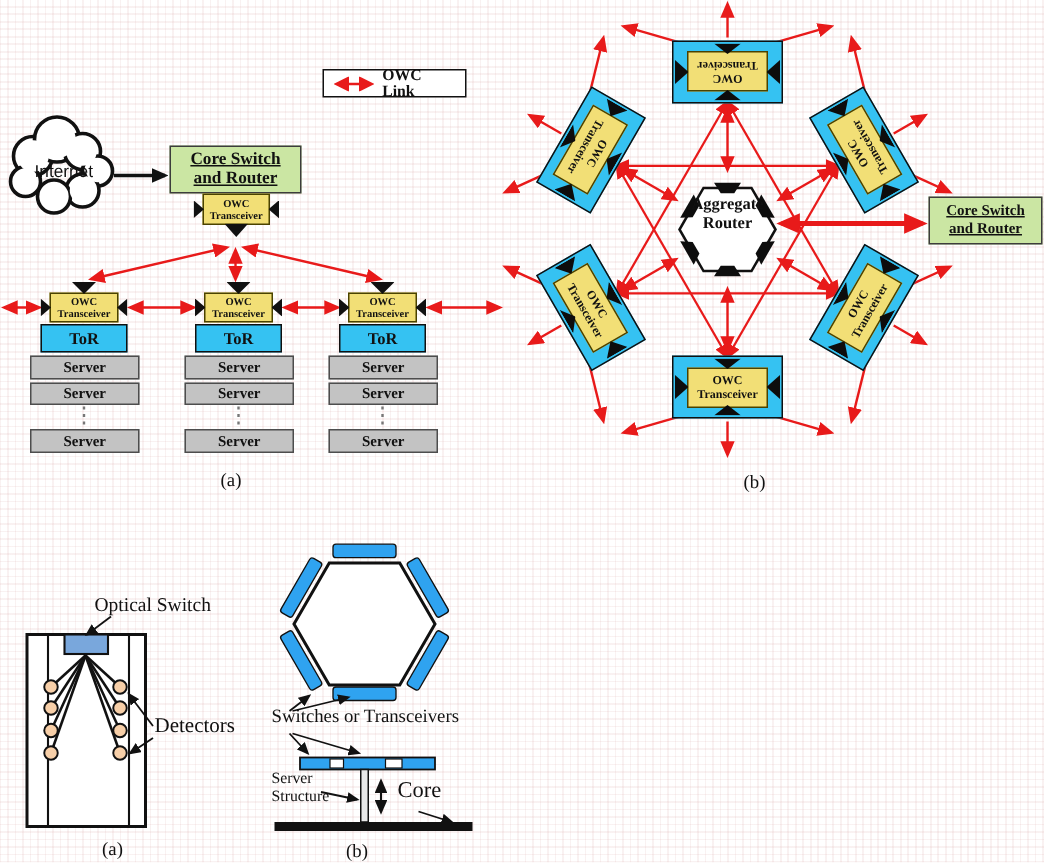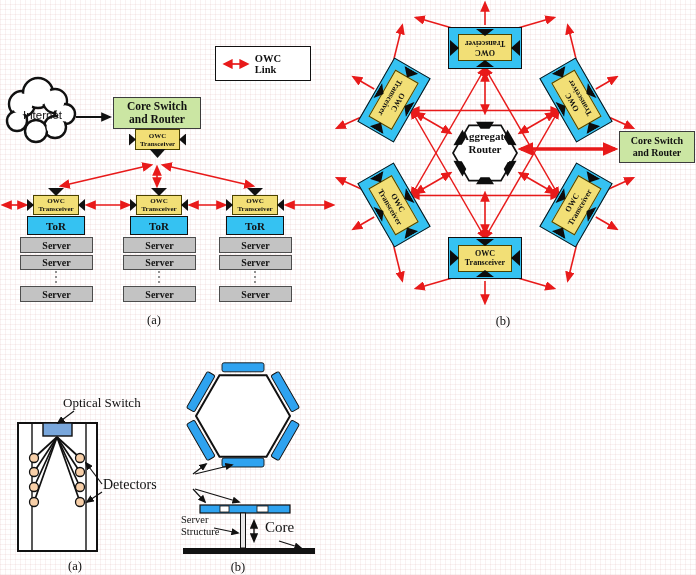--- a/index.html
+++ b/index.html
@@ -5,21 +5,21 @@
   html,body{margin:0;padding:0;}
   .canvas{position:relative;width:696px;height:575px;background:#fff;overflow:hidden;
     font-family:"Liberation Serif","DejaVu Serif",serif;
     background-image:
       repeating-linear-gradient(0deg, rgba(214,160,160,0.14) 0 1px, transparent 1px 5px),
       repeating-linear-gradient(90deg, rgba(214,160,160,0.14) 0 1px, transparent 1px 5px);}
   .layer{position:absolute;left:0;top:0;width:696px;height:575px;}
   .abs{position:absolute;box-sizing:border-box;}
   .box{border:1.4px solid #222;display:flex;align-items:center;justify-content:center;
     text-align:center;box-sizing:border-box;font-weight:bold;color:#111;}
-  .green{background:#cbe6a3;border-color:#3c3c3c;}
+  .green{background:#cbe6a3;border-color:#3c3c3c;text-decoration:underline;}
   .yellow{background:#f2df76;border-color:#4a4200;}
   .cyan{background:#35c2f2;border-color:#101010;}
   .gray{background:#c3c3c3;border-color:#4d4d4d;}
   .stack2{display:flex;flex-direction:column;align-items:center;justify-content:center;}
   .horn{position:absolute;background:#111;}
   .horn-l{left:-7px;top:50%;transform:translateY(-50%);width:7px;height:12px;
     clip-path:polygon(0 0,100% 50%,0 100%);}
   .horn-r{right:-7px;top:50%;transform:translateY(-50%);width:7px;height:12px;
     clip-path:polygon(100% 0,0 50%,100% 100%);}
   .horn-t{top:-8px;left:50%;transform:translateX(-50%);width:16px;height:8px;
@@ -38,21 +38,21 @@
   .uh-l{left:1px;top:50%;transform:translateY(-50%);width:9px;height:16px;
     clip-path:polygon(0 0,100% 50%,0 100%);}
   .uh-r{right:1px;top:50%;transform:translateY(-50%);width:9px;height:16px;
     clip-path:polygon(100% 0,0 50%,100% 100%);}
   .uh-t{top:1px;left:50%;transform:translateX(-50%);width:18px;height:7px;
     clip-path:polygon(0 0,100% 0,50% 100%);}
   .uh-b{bottom:1px;left:50%;transform:translateX(-50%);width:18px;height:7px;
     clip-path:polygon(50% 0,0 100%,100% 100%);}
   .cap{position:absolute;font-size:12.5px;color:#111;width:40px;text-align:center;}
   .note{position:absolute;color:#111;white-space:nowrap;font-family:Liberation Serif, serif;}
-  .legend{position:absolute;left:215px;top:46px;width:96px;height:35px;background:#fff;
+  .legend{position:absolute;left:215px;top:46px;width:96px;height:19px;background:#fff;
     border:1.7px solid #111;display:flex;align-items:center;gap:4px;padding:0 5px;box-sizing:border-box;}
   .legend span{font-weight:bold;font-size:10.5px;color:#111;}
 </style>
 </head>
 <body>
 
 <div class="canvas">
 
 <svg class="layer" viewBox="0 0 696 575">
   <defs>
@@ -379,20 +379,21 @@
   <span>Core Switch</span>
   <span>and Router</span>
 </div>
 
 <div class="cap" style="left:483px;top:314px;">(b)</div>
 
 <div class="note" style="left:63px;top:395px;font-size:13px;">Optical Switch</div>
 <div class="note" style="left:103px;top:477px;font-size:14px;">Detectors</div>
 <div class="cap" style="left:55px;top:559px;">(a)</div>
 
+<div class="note" style="left:181px;top:470px;font-size:12.5px;">Switches or Transceivers</div>
 <div class="note" style="left:181px;top:514px;font-size:10.5px;line-height:12px;">
   <div>Server</div>
   <div>Structure</div>
 </div>
 <div class="note" style="left:265px;top:519px;font-size:15px;">Core</div>
 <div class="cap" style="left:218px;top:560px;">(b)</div>
 
 </div>
 
 </body></html>

